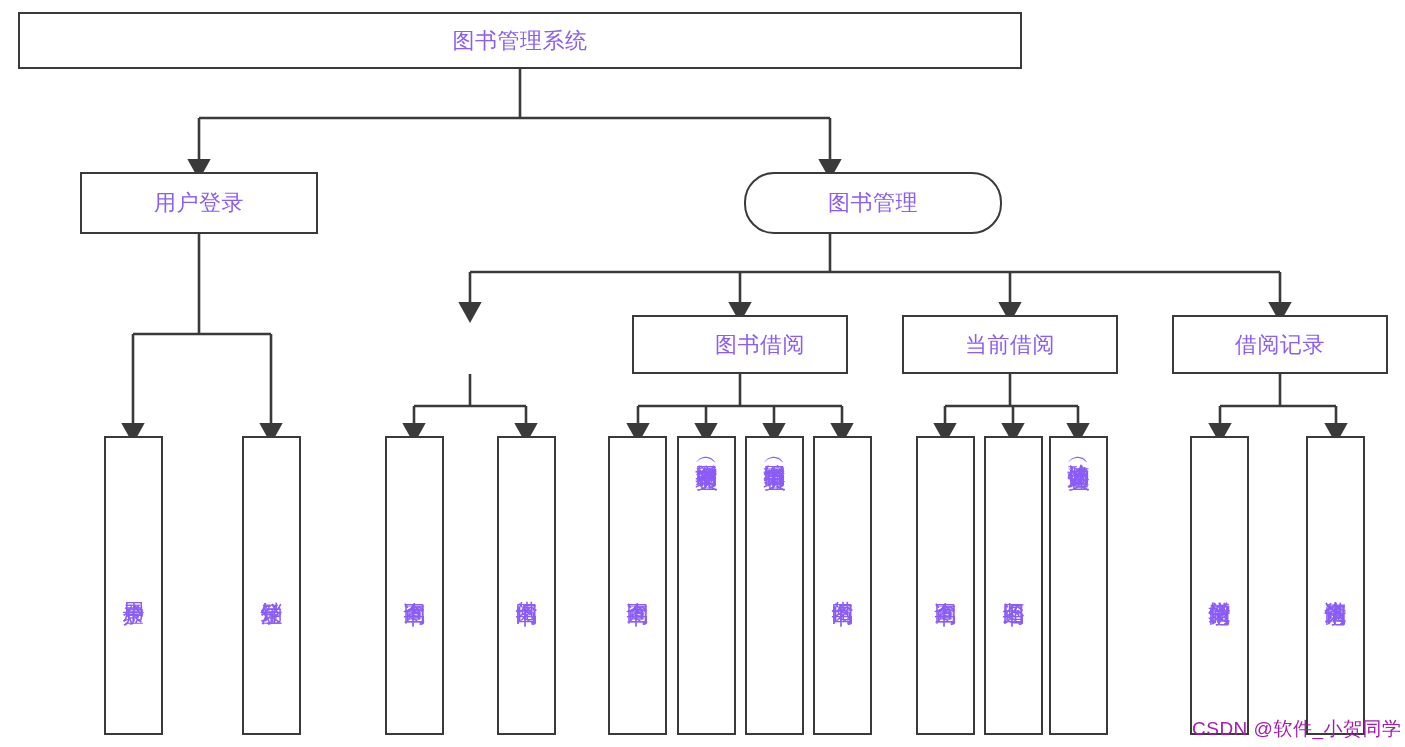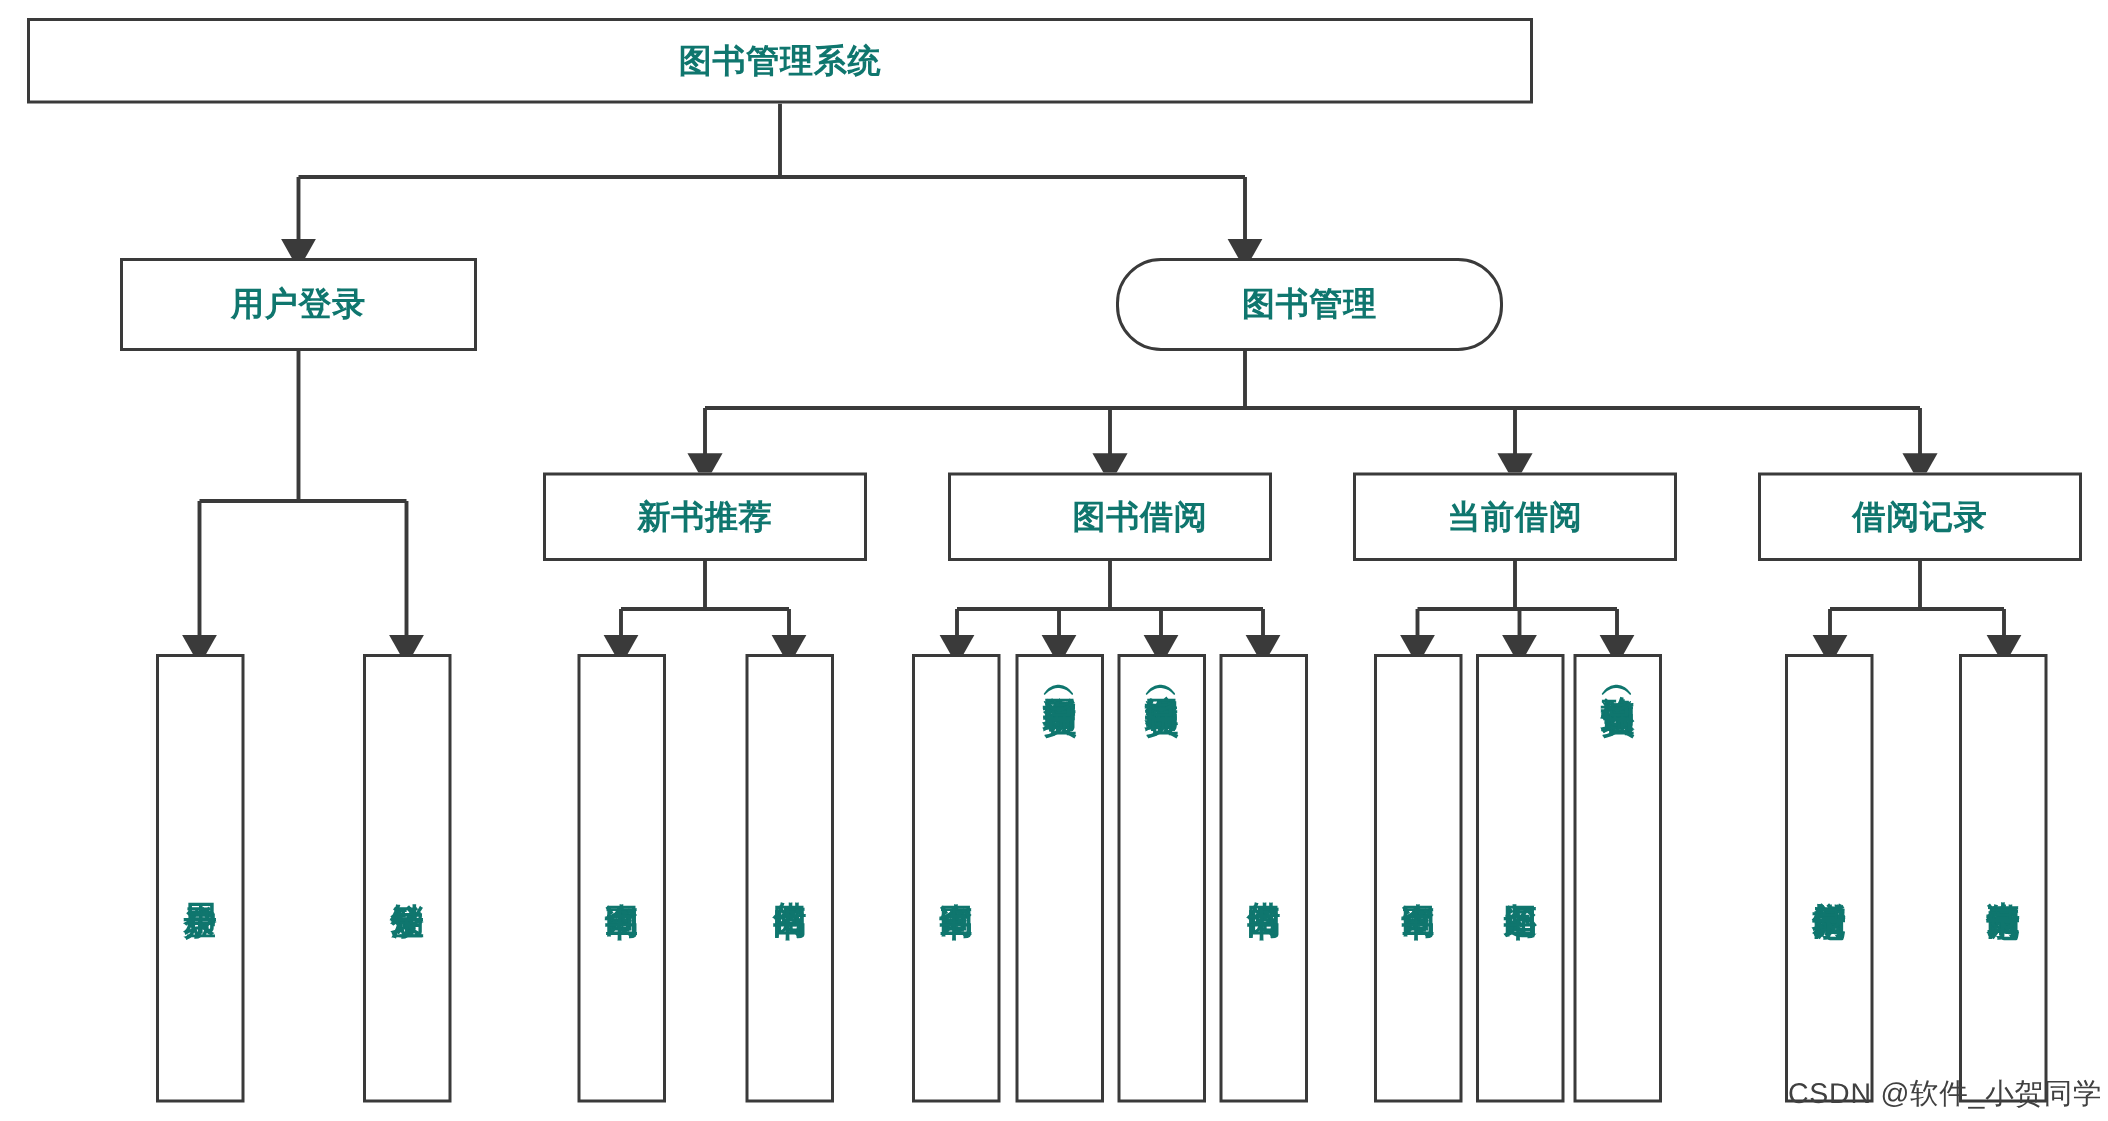--- a/index.html
+++ b/index.html
@@ -35,22 +35,21 @@
     display: flex;
     align-items: center;
     justify-content: center;
     color: #2b2b2b;
   }
   .node-label {
     font-size: 22px;
     line-height: 1.25;
     letter-spacing: 0.5px;
     white-space: nowrap;
-    color: #0f766e;
-    font-weight: bold;
+    color: #8b5cf6;
   }
   .node.leaf {
     align-items: center;
     justify-content: center;
     padding: 6px 0;
   }
   .node.leaf .node-label {
     writing-mode: vertical-rl;
     text-orientation: upright;
     white-space: normal;
@@ -62,21 +61,21 @@
   }
   .node.leaf.top-aligned {
     align-items: flex-start;
   }
   .node.leaf.top-aligned .node-label {
     margin-top: 2px;
   }
   .watermark {
     position: absolute;
     font-size: 19px;
-    color: #404040;
+    color: #a21caf;
     white-space: nowrap;
     letter-spacing: 0.5px;
   }
 </style>
 </head>
 <body>
 
 <div id="diagram-root">
 
   <svg class="connectors" viewBox="0 0 1405 747">
@@ -137,23 +136,20 @@
   </div>
 
   <div class="node" style="left:80px; top:172px; width:238px; height:62px;">
     <span class="node-label">用户登录</span>
   </div>
 
   <div class="node" style="left:744px; top:172px; width:258px; height:62px;border-radius:30px;">
     <span class="node-label">图书管理</span>
   </div>
 
-  <div class="node" style="left:362px; top:315px; width:216px; height:59px;">
-    <span class="node-label">新书推荐</span>
-  </div>
 
   <div class="node" style="left:632px; top:315px; width:216px; height:59px;padding-left:40px;">
     <span class="node-label">图书借阅</span>
   </div>
 
   <div class="node" style="left:1172px; top:315px; width:216px; height:59px;">
     <span class="node-label">借阅记录</span>
   </div>
 
   <div class="node" style="left:902px; top:315px; width:216px; height:59px;">

